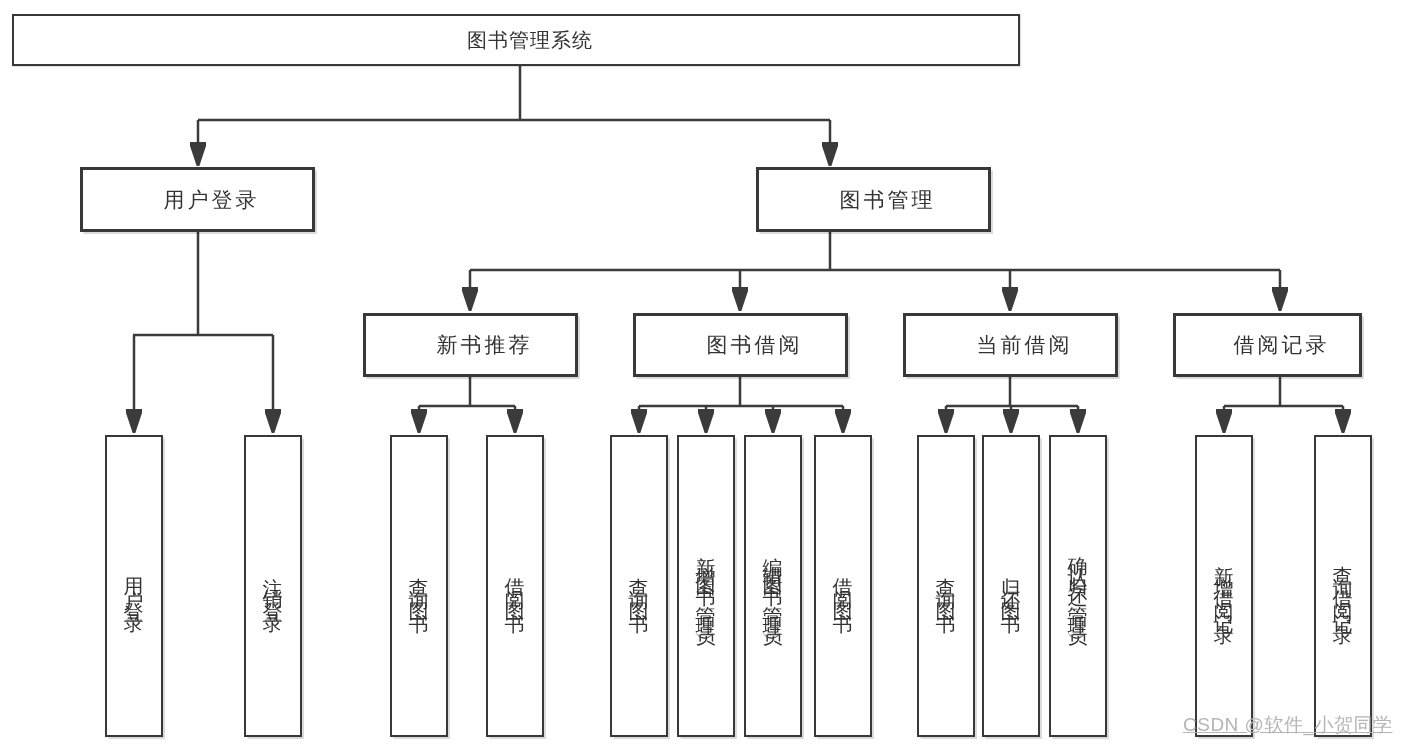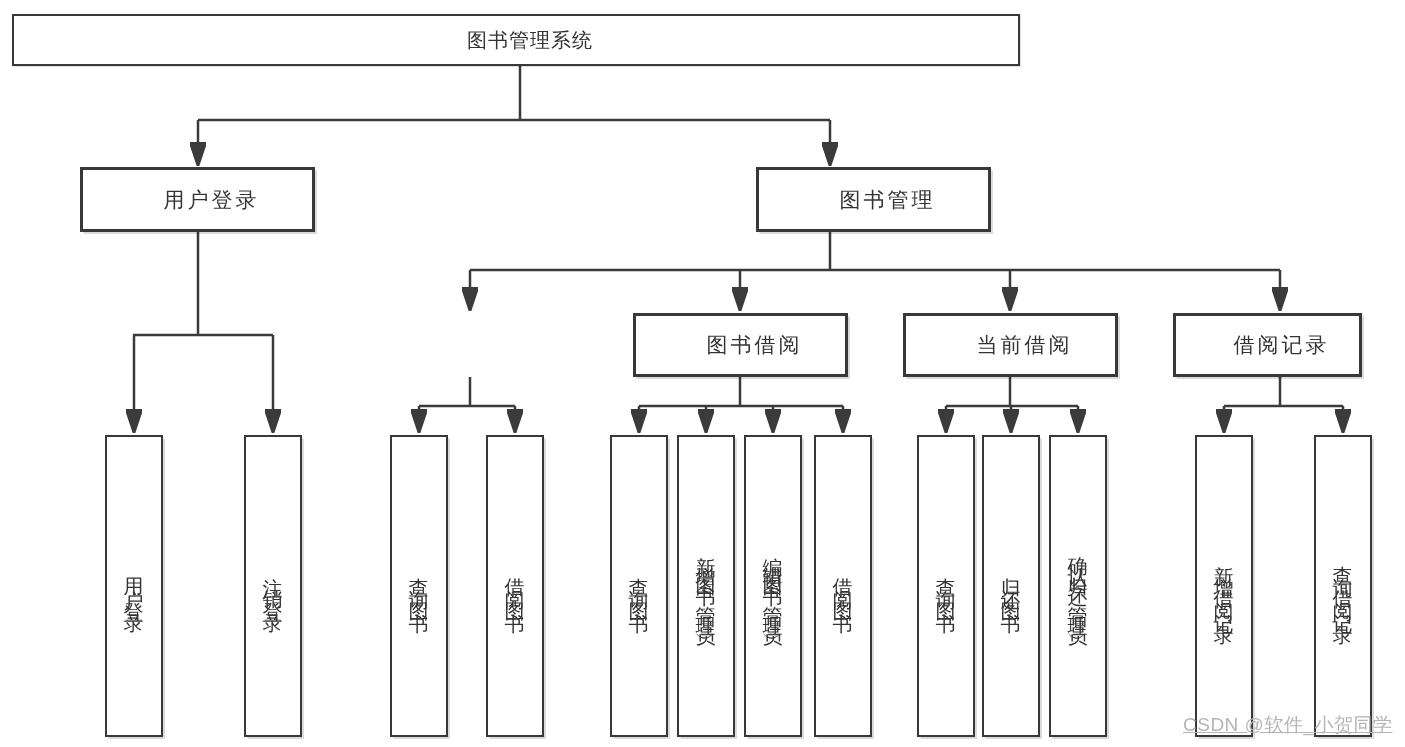--- a/index.html
+++ b/index.html
@@ -109,20 +109,21 @@
 
     <path d="M1224 406 V432" marker-end="url(#arrow)"></path>
     <path d="M1343 406 V432" marker-end="url(#arrow)"></path>
   </svg>
 
   <div class="node root" style="left:12px;top:14px;width:1008px;height:52px;">图书管理系统</div>
 
   <div class="node" style="left:80px;top:167px;width:235px;height:65px;">用户登录</div>
   <div class="node" style="left:712px;top:167px;width:235px;height:65px;margin-left:44px;">图书管理</div>
 
+  <div class="node" style="left:363px;top:313px;width:215px;height:64px;">新书推荐</div>
   <div class="node" style="left:633px;top:313px;width:215px;height:64px;">图书借阅</div>
   <div class="node" style="left:903px;top:313px;width:215px;height:64px;">当前借阅</div>
   <div class="node" style="left:1173px;top:313px;width:189px;height:64px;">借阅记录</div>
 
   <div class="vnode" style="left:105px;">用户登录</div>
   <div class="vnode" style="left:244px;">注销登录</div>
   <div class="vnode" style="left:390px;">查询图书</div>
   <div class="vnode" style="left:486px;">借阅图书</div>
   <div class="vnode" style="left:610px;">查询图书</div>
   <div class="vnode" style="left:677px;letter-spacing:10px;">新增图书（管理员）</div>

